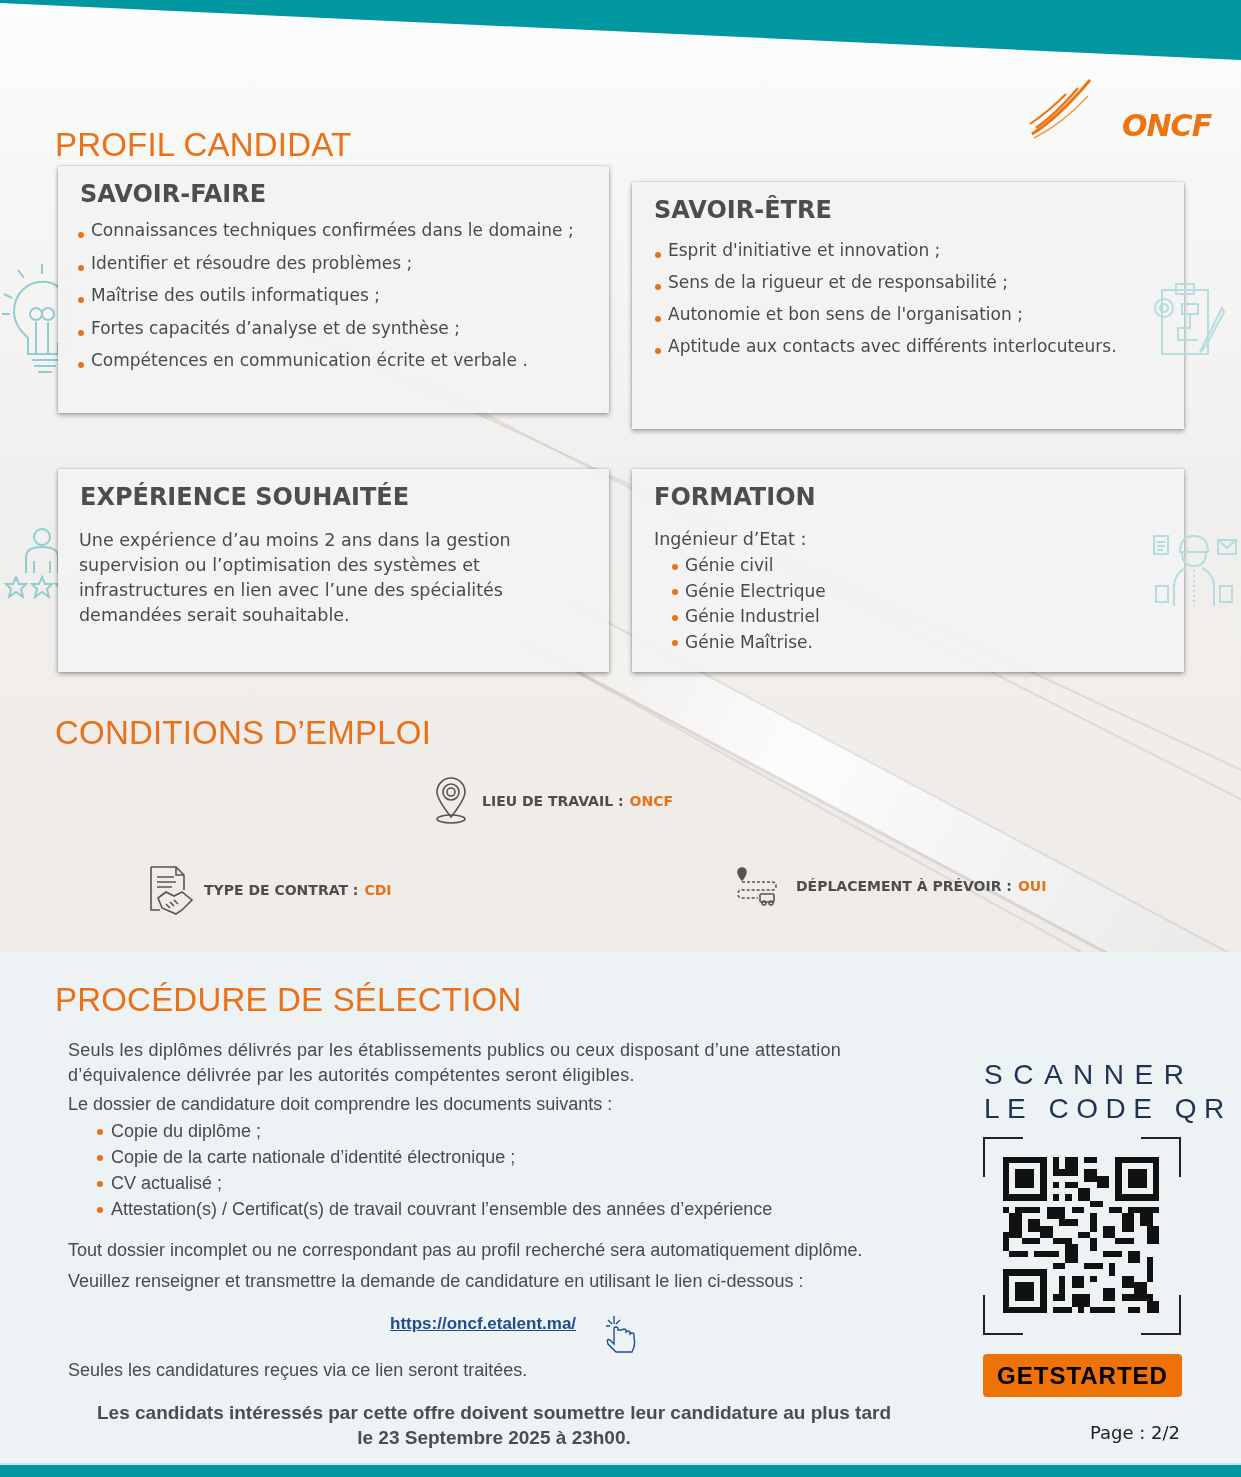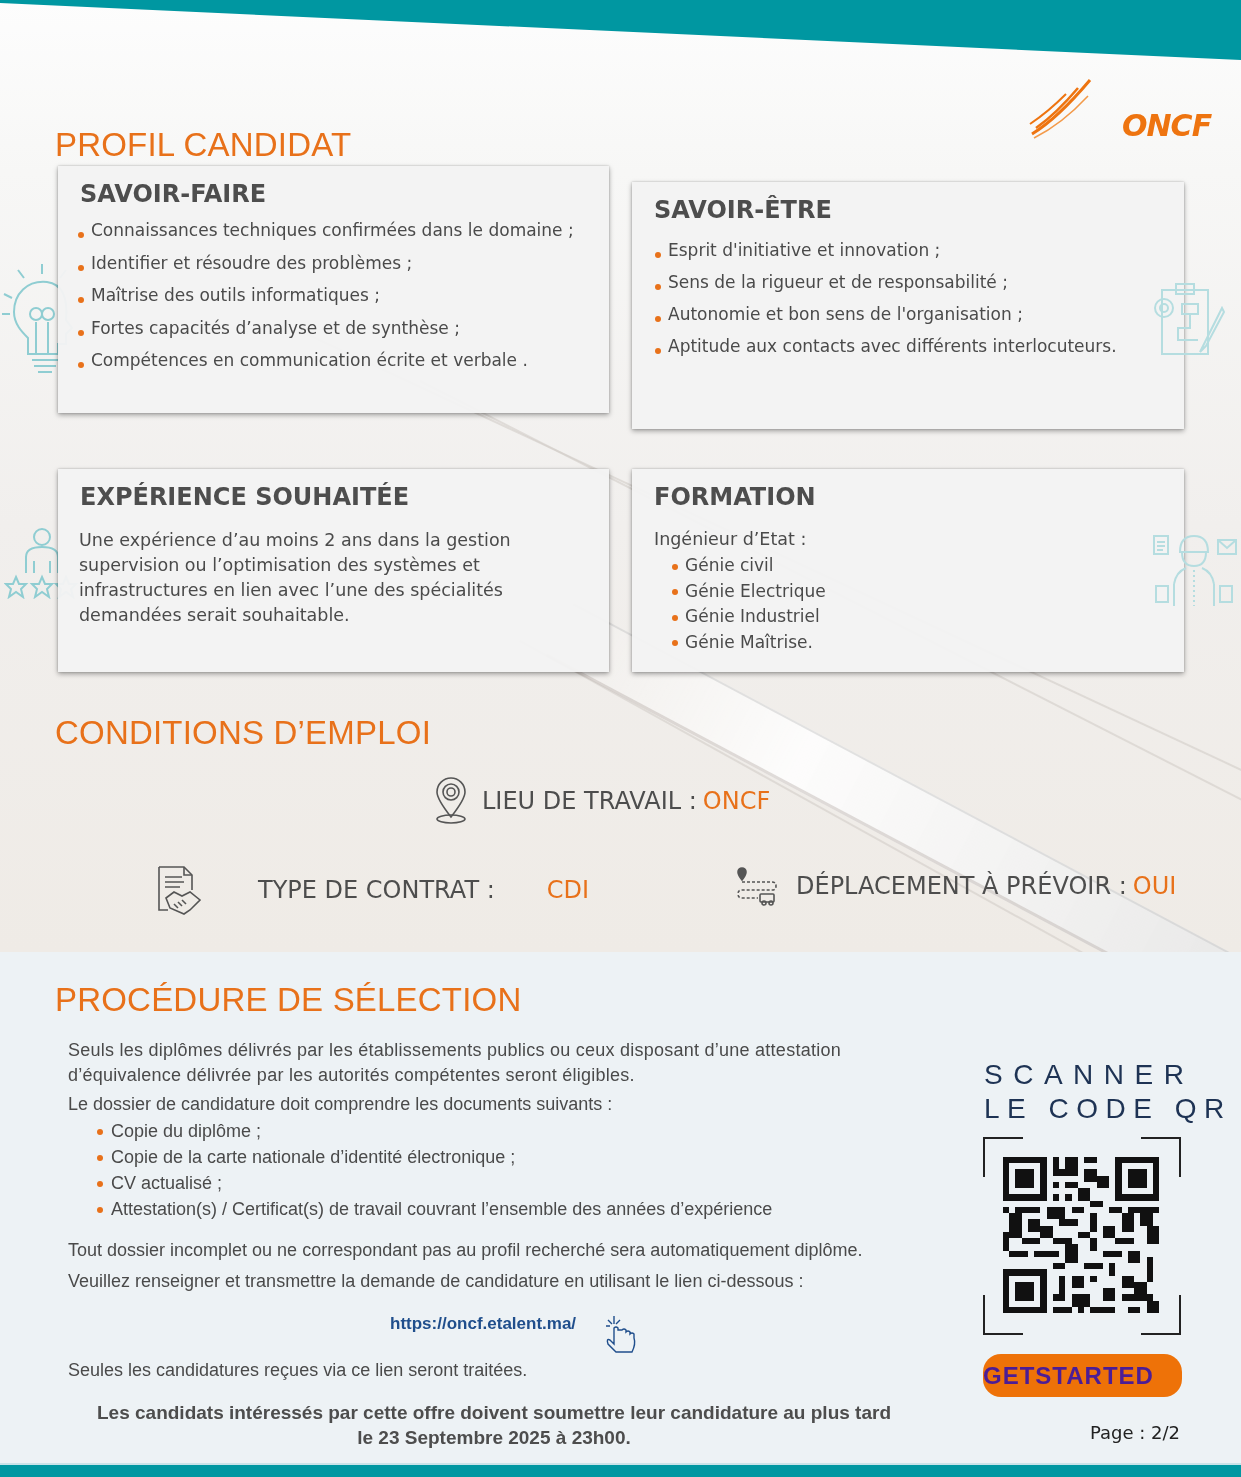--- a/index.html
+++ b/index.html
@@ -82,22 +82,22 @@
   .para {
     position: absolute;
     font-family: "DejaVu Sans", sans-serif;
     font-size: 17.5px; color: #4a4a4a; line-height: 25px;
   }
 
   .deco-icon { position: absolute; }
 
   .cond {
     position: absolute; display: flex; align-items: center;
-    font-family: "DejaVu Sans", sans-serif; font-weight: normal;
-    font-size: 24px; color: #4d4d4d; white-space: nowrap;
+    font-family: "DejaVu Sans", sans-serif; font-weight: bold;
+    font-size: 14px; color: #4d4d4d; white-space: nowrap;
   }
   .cond .val { color: #e8711a; margin-left: 6px; }
   .cond svg { margin-right: 14px; }
 
   
   .proc-text {
     position: absolute;
     font-family: "Liberation Sans", sans-serif;
     font-size: 18px; color: #4a4a4a; white-space: nowrap;
   }
@@ -106,21 +106,21 @@
     font-family: "Liberation Sans", sans-serif; font-size: 18px; color: #4a4a4a;
     height: 26px; line-height: 26px; position: relative; padding-left: 14px; white-space: nowrap;
   }
   .proc-bullets li::before {
     content: ""; position: absolute; left: 0; top: 11px;
     width: 6px; height: 6px; border-radius: 50%; background: #e8711a;
   }
   .link {
     position: absolute; left: 390px; top: 1314px;
     font-family: "Liberation Sans", sans-serif; font-weight: bold;
-    font-size: 17px; color: #1f4e8c; 
+    font-size: 17px; color: #1f4e8c; text-decoration: underline;
     white-space: nowrap;
   }
   .deadline {
     position: absolute; left: 68px; top: 1400px; width: 852px;
     text-align: center;
     font-family: "Liberation Sans", sans-serif; font-weight: bold;
     font-size: 19px; color: #4d4d4d; line-height: 25px;
   }
 
   .qr-title {
@@ -128,23 +128,23 @@
     font-family: "Liberation Sans", sans-serif;
     font-size: 28px; color: #1e3354; letter-spacing: 7.5px; line-height: 34px;
     white-space: nowrap;
   }
   .qr-frame { position: absolute; left: 983px; top: 1137px; width: 198px; height: 198px; }
   .qr-frame .c { position: absolute; width: 40px; height: 40px; border-color: #222; border-style: solid; }
   .qr-grid { position: absolute; left: 1003px; top: 1157px; width: 156px; height: 156px; }
 
   .getstarted {
     position: absolute; left: 983px; top: 1354px; width: 199px; height: 43px;
-    background: #ee7208; border-radius: 18px; border: none;
-    color: #4c1d95; font-family: "Liberation Sans", sans-serif; font-weight: bold;
-    font-size: 24px; letter-spacing: 1px; text-align: left; line-height: 43px;
+    background: #ee7208; border-radius: 4px; border: none;
+    color: #000000; font-family: "Liberation Sans", sans-serif; font-weight: bold;
+    font-size: 24px; letter-spacing: 1px; text-align: center; line-height: 43px;
   }
   .page-num {
     position: absolute; left: 1090px; top: 1422px;
     font-family: "DejaVu Sans", sans-serif; font-size: 18px; color: #222;
     white-space: nowrap;
   }
 </style>
 </head>
 <body>
 
@@ -270,21 +270,21 @@
       <path d="M17 40 C6 26 3 20 3 15 A14 14 0 0 1 31 15 C31 20 28 26 17 40 Z"></path>
       <circle cx="17" cy="15" r="8"></circle>
         <circle cx="17" cy="15" r="4"></circle>
       <ellipse cx="17" cy="42" rx="14" ry="4"></ellipse>
     </g>
   </svg>
   <span>LIEU DE TRAVAIL :</span>
   <span class="val">ONCF</span>
 </div>
 
-<div class="cond" style="left:156px;top:864px;gap:46px;">
+<div class="cond" style="left:148px;top:864px;">
   <svg width="46" height="52" viewBox="0 0 46 52" style="margin-right:10px;">
     <g stroke="#555" stroke-width="1.6" fill="none">
       <path d="M3 3 L28 3 L36 11 L36 26 M3 3 L3 46 L12 46"></path>
       <path d="M28 3 L28 11 L36 11"></path>
       <path d="M9 13 L26 13 M9 18 L28 18 M9 23 L24 23"></path>
       <path d="M10 34 L18 28 L26 32 L34 28 L44 36 L34 46 L28 50 L14 44 Z"></path>
       <path d="M18 40 L22 44 M22 38 L26 42 M26 36 L30 40"></path>
     </g>
   </svg>
   <span>TYPE DE CONTRAT :</span>

